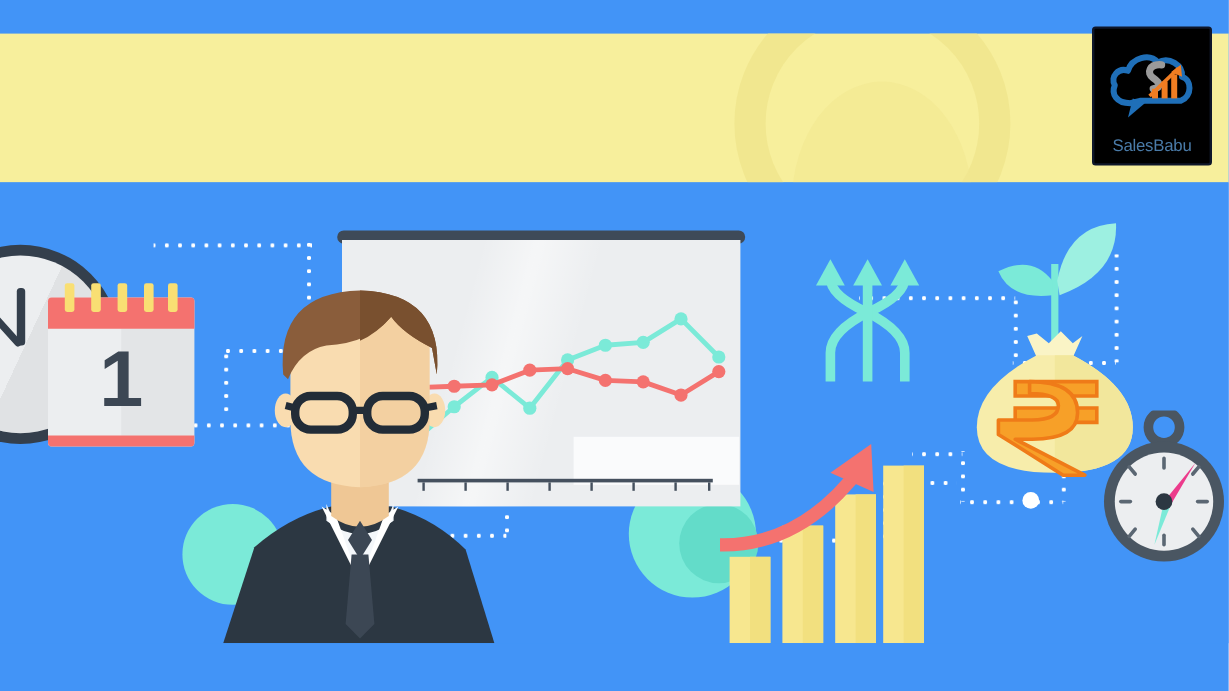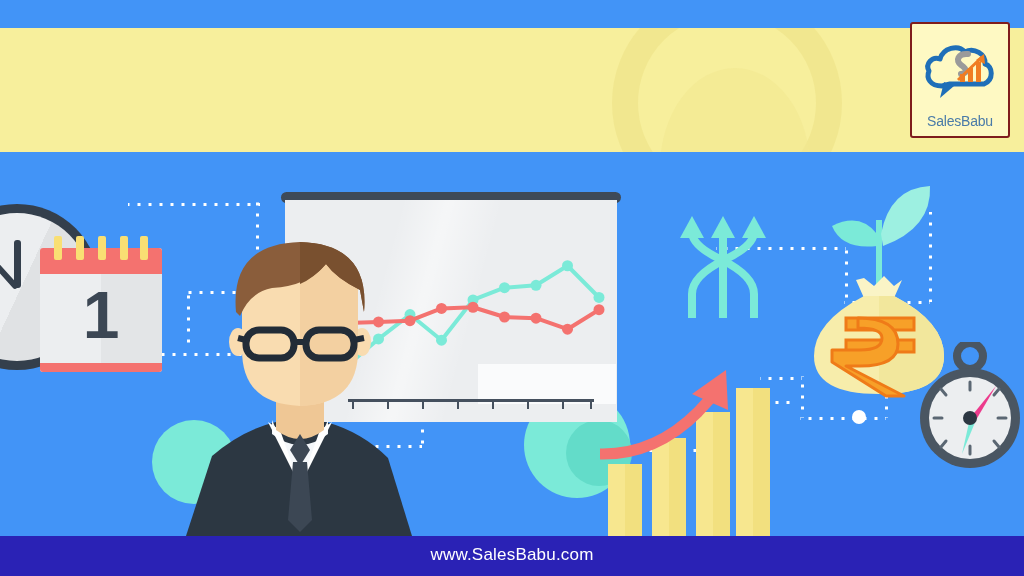--- a/index.html
+++ b/index.html
@@ -65,22 +65,22 @@
   .title-strong {
     font-weight: bold;
     color: #f2626a;
   }
 
   
   .logo-box {
     position: absolute;
     right: 14px; top: 22px;
     width: 96px; height: 112px;
-    background: #fef9c3;
-    border: 2px solid #7f1d1d;
+    background: #000000;
+    border: 2px solid #0f172a;
     border-radius: 3px;
     z-index: 6;
     overflow: hidden;
   }
   .logo-mark { position: absolute; left: 8px; top: 6px; }
   .logo-text {
     position: absolute;
     left: 0; right: 0; bottom: 7px;
     text-align: center;
     font-size: 14px;
@@ -485,17 +485,14 @@
       <rect x="25" y="100" width="17" height="72" fill="#f2e07f"></rect>
       <rect x="69" y="74" width="17" height="98" fill="#f2e07f"></rect>
       <rect x="113" y="48" width="17" height="124" fill="#f2e07f"></rect>
       <rect x="153" y="24" width="17" height="148" fill="#f2e07f"></rect>
       <path d="M-2 90 Q54 92 98 48 L120 24" fill="none" stroke="#f4726f" stroke-width="11" stroke-linecap="round"></path>
       <path d="M126 6 L128 46 L92 30 Z" fill="#f4726f"></path>
     </svg>
 
   </div>
 
-  <div class="footer">
-    <div class="footer-text">www.SalesBabu.com</div>
-  </div>
 
 </div>
 
 </body></html>

